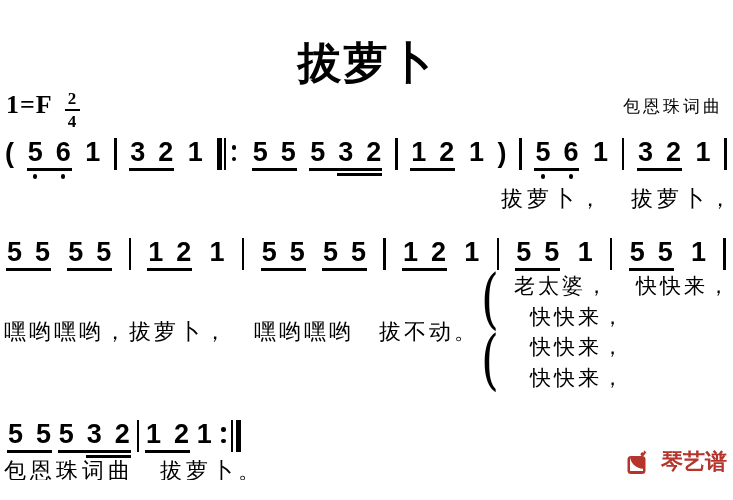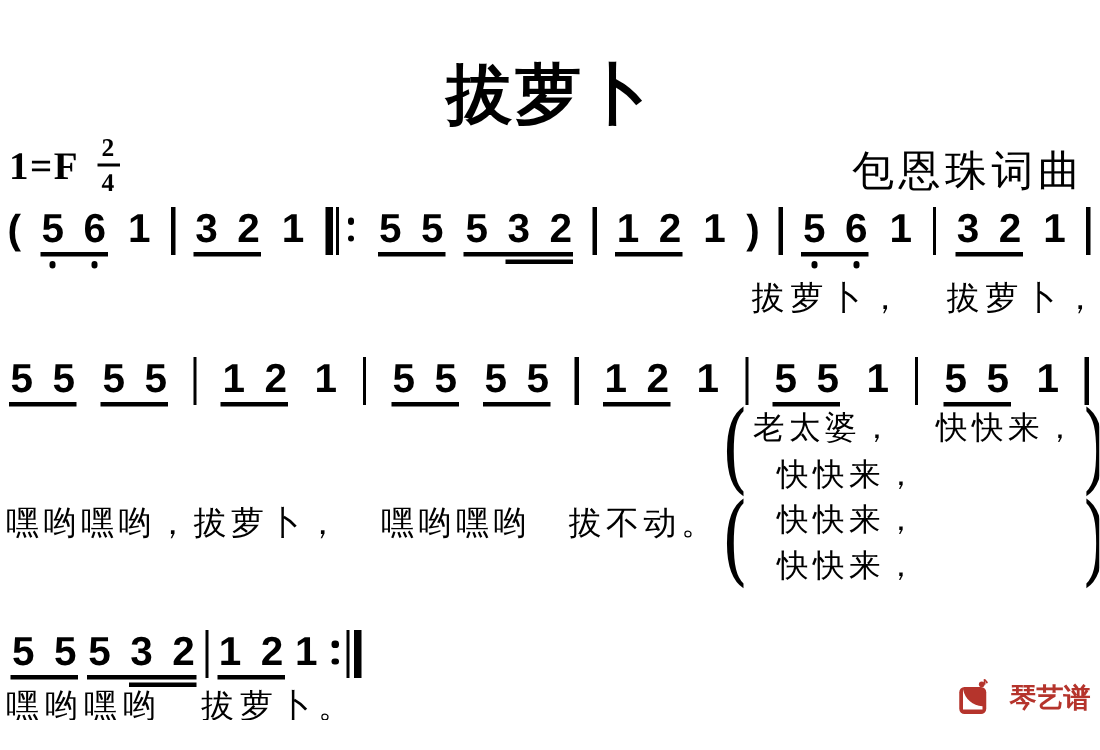--- a/index.html
+++ b/index.html
@@ -2,30 +2,30 @@
 <html><head>
 <meta charset="utf-8">
 <style>
   html,body{margin:0;padding:0;background:#fff;}
   .page{position:relative;width:733px;height:480px;background:#ffffff;overflow:hidden;
         font-family:"Liberation Sans","DejaVu Sans",sans-serif;color:#000;}
 
   
   #title{position:absolute;top:34px;left:0;width:100%;text-align:center;
          font-size:44px;font-weight:bold;letter-spacing:2px;}
-  #keybox{position:absolute;top:92px;left:6px;display:flex;align-items:center;
+  #keybox{position:absolute;top:92px;left:6px;display:flex;align-items:flex-start;
           font-family:"Liberation Serif","DejaVu Serif",serif;font-weight:bold;
           font-size:26px;line-height:1;letter-spacing:1px;}
   .frac{display:inline-flex;flex-direction:column;align-items:center;margin-left:12px;
         font-size:17px;line-height:1;margin-top:-2px;}
   .frac .num{padding:0 3px 2px;}
   .frac .den{border-top:2.5px solid #000;padding:2px 3px 0;}
   #credit{position:absolute;top:95px;right:10px;
           font-family:"Liberation Serif","DejaVu Serif",serif;
-          font-size:28px;letter-spacing:3px;}
+          font-size:17px;letter-spacing:3px;}
 
   
   .mline{position:absolute;display:flex;justify-content:space-between;align-items:flex-start;}
   #mline1{top:138px;left:5px;width:722px;}
   #mline2{top:238px;left:6px;width:720px;}
   #mline3{top:420px;left:7px;width:234px;}
 
   .dg,.note{width:17px;text-align:center;font-size:27px;font-weight:700;line-height:28px;
             font-family:"Liberation Sans","DejaVu Sans",sans-serif;}
   .par{font-size:27px;font-weight:700;line-height:30px;}
@@ -38,36 +38,36 @@
   .odot{width:4.5px;height:4.5px;border-radius:50%;background:#000;}
   .bar{width:2.5px;height:32px;background:#000;margin-top:0;}
   .rs{display:inline-flex;align-items:flex-start;gap:2.5px;height:32px;}
   .tk{width:5px;height:32px;background:#000;}
   .tn{width:2px;height:32px;background:#000;}
   .cdots{display:flex;flex-direction:column;justify-content:space-evenly;height:30px;margin:0 3px;}
 
   
   .lyric{position:absolute;font-size:22px;letter-spacing:4px;white-space:nowrap;}
   #lyric1{top:184px;left:501px;}
-  #lyric2{top:334px;left:4px;letter-spacing:3px;}
+  #lyric2{top:317px;left:4px;letter-spacing:3px;}
   #lyric3{top:456px;left:4px;}
 
   
   #altblock{position:absolute;top:271px;left:481px;display:flex;align-items:center;}
   .bp span{display:block;height:61px;line-height:57px;font-size:46px;
            transform:scaleY(1.42);transform-origin:center;
            font-family:"DejaVu Serif","Liberation Serif",serif;font-weight:normal;}
   .altrows{margin:0 1px 0 3px;}
-  .altrow{display:flex;height:30.5px;line-height:30.5px;font-size:21px;letter-spacing:3px;white-space:nowrap;}
+  .altrow{display:flex;height:30.5px;line-height:30.5px;font-size:21px;letter-spacing:3px;white-space:nowrap;margin-left:12px;}
   .altname{width:106px;}
-  .altcall{margin-left:16px;}
+  .altcall{margin-left:16px;font-family:Liberation Serif, serif;}
 
   
   #logo{position:absolute;right:6px;bottom:3px;display:flex;align-items:center;gap:11px;
-        font-weight:bold;font-size:18px;letter-spacing:0;}
+        font-weight:bold;font-size:22px;letter-spacing:0;}
 </style>
 </head>
 <body>
 
 <div class="page">
 
   <div id="title">拔萝卜</div>
 
   <div id="keybox">
     <span>1=F</span>
@@ -294,21 +294,21 @@
       <span class="note">1</span>
       <span class="rs">
         <span class="cdots">
           <span class="odot"></span>
           <span class="odot"></span>
         </span>
         <span class="tn"></span>
         <span class="tk"></span>
       </span>
     </div>
-  <div id="lyric3" class="lyric">嘿哟嘿哟　拔萝卜。</div>
+  <div id="lyric3" class="lyric">包恩珠词曲　拔萝卜。</div>
 
   <div id="logo" style="color: rgb(181, 52, 44);">
     <svg width="23" height="25" viewBox="0 0 23 25">
       <circle cx="15.5" cy="4.2" r="1.9" fill="#b5342c"></circle>
       <rect x="16.8" y="0.8" width="1.2" height="3.6" fill="#b5342c"></rect>
       <path d="M17 0.8 q2.4 0.6 2.6 2.6 l-1.1 0.2 q-0.2-1.6-1.5-1.9 Z" fill="#b5342c"></path>
       <rect x="0.5" y="6" width="18" height="18" rx="3.5" fill="#b5342c"></rect>
       <path d="M3 7.5 C 4.5 14.5, 9.5 18.2, 16 18.8 L16 21 L3 21 Z" fill="#ffffff"></path>
     </svg>
     <span>琴艺谱</span>

